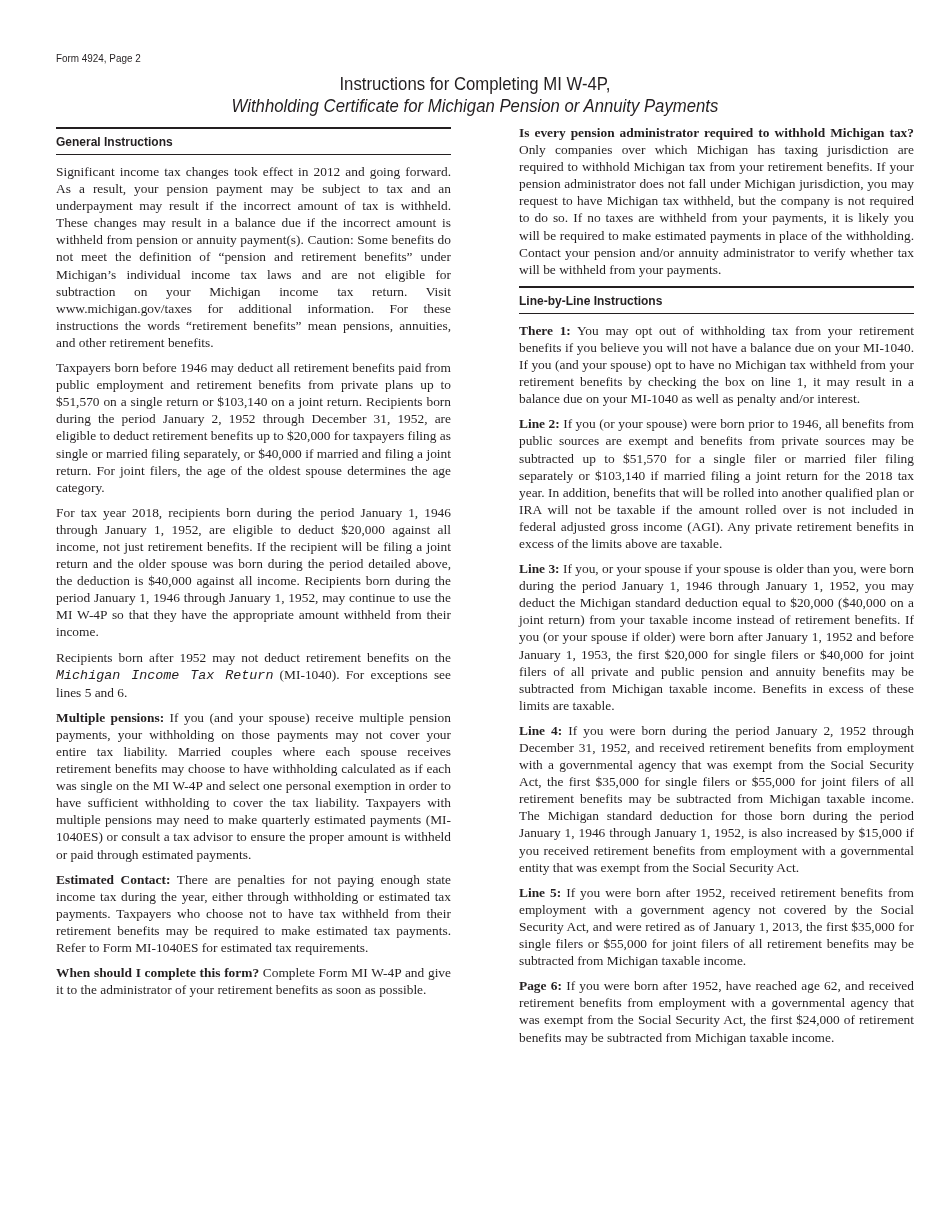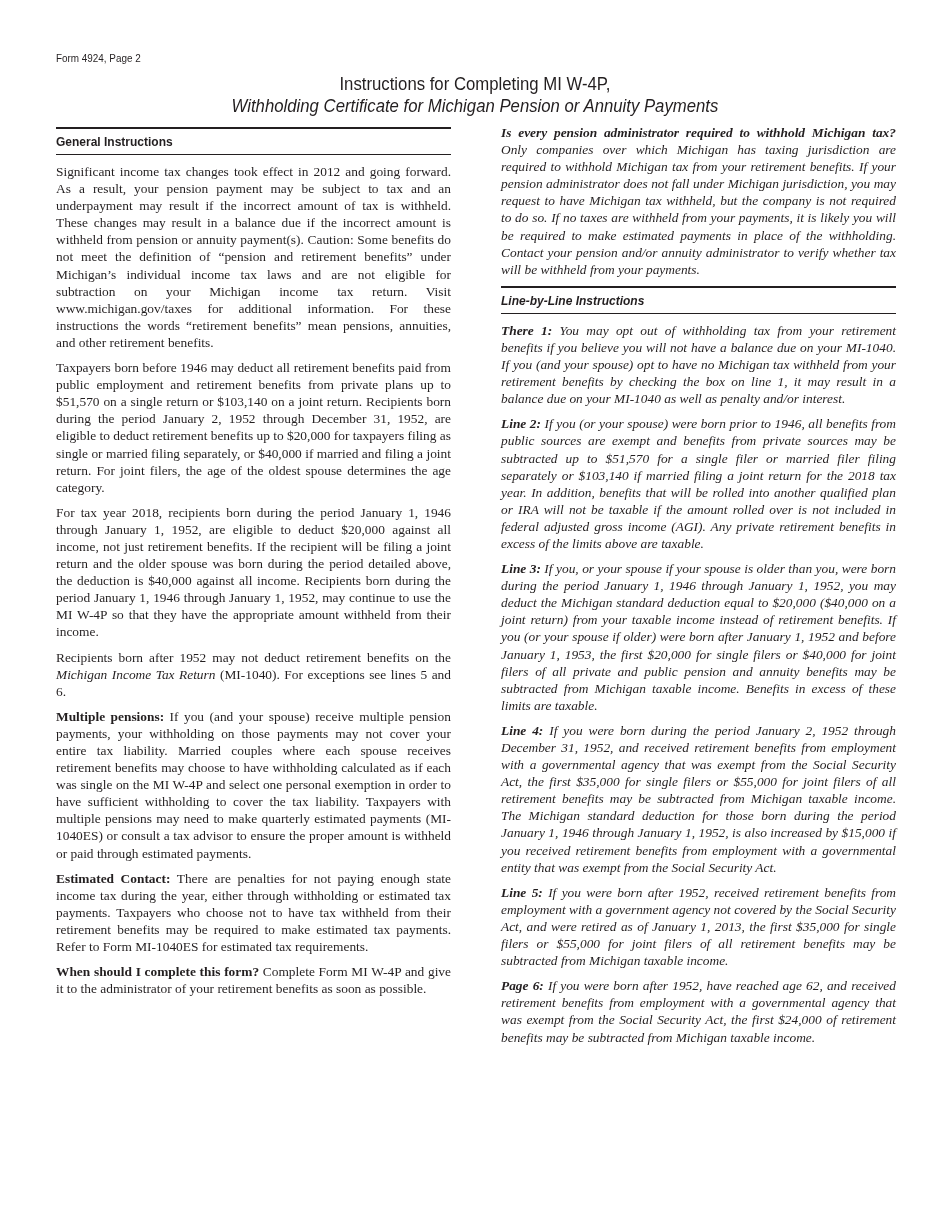--- a/index.html
+++ b/index.html
@@ -3,26 +3,26 @@
 <meta charset="utf-8">
 <style>
   html, body { margin: 0; padding: 0; background: #ffffff; }
   body { width: 950px; height: 1230px; position: relative; overflow: hidden; color: #231f20; }
   .form-id { position: absolute; left: 56px; top: 52px; font-family: "Liberation Sans", sans-serif; font-size: 11px; transform: scaleX(0.9); transform-origin: left; }
   .title { position: absolute; left: 0; width: 950px; text-align: center; font-family: "Liberation Sans", sans-serif; }
   .title1 { top: 74px; font-size: 18px; transform: scaleX(0.93); }
   .title2 { top: 96px; font-size: 18px; font-style: italic; transform: scaleX(0.93); }
   .col { position: absolute; top: 124px; width: 395px; font-family: "Liberation Serif", serif; font-size: 13.4px; line-height: 17.1px; text-align: justify; }
   .col-left { left: 56px; }
-  .col-right { left: 501px; font-style: italic; }
+  .col-right { left: 519px; }
   .heading { font-family: "Liberation Sans", sans-serif; font-weight: bold; font-size: 12px; border-top: 2px solid #231f20; border-bottom: 1px solid #231f20; padding: 4px 0 3px 0; margin: 3px 0 8px 0; line-height: 18px; }
   .heading.right { margin-top: 8px; }
   p { margin: 0 0 8px 0; }
   b { font-weight: bold; }
-  i { font-style: italic; }
+  i { font-style: italic; font-family: Liberation Mono, monospace; }
 </style>
 </head>
 <body>
 
 <div class="form-id">Form 4924, Page 2</div>
 <div class="title title1">Instructions for Completing MI W-4P,</div>
 <div class="title title2">Withholding Certificate for Michigan Pension or Annuity Payments</div>
 
 <div class="col col-left">
   <div class="heading">General Instructions</div>

